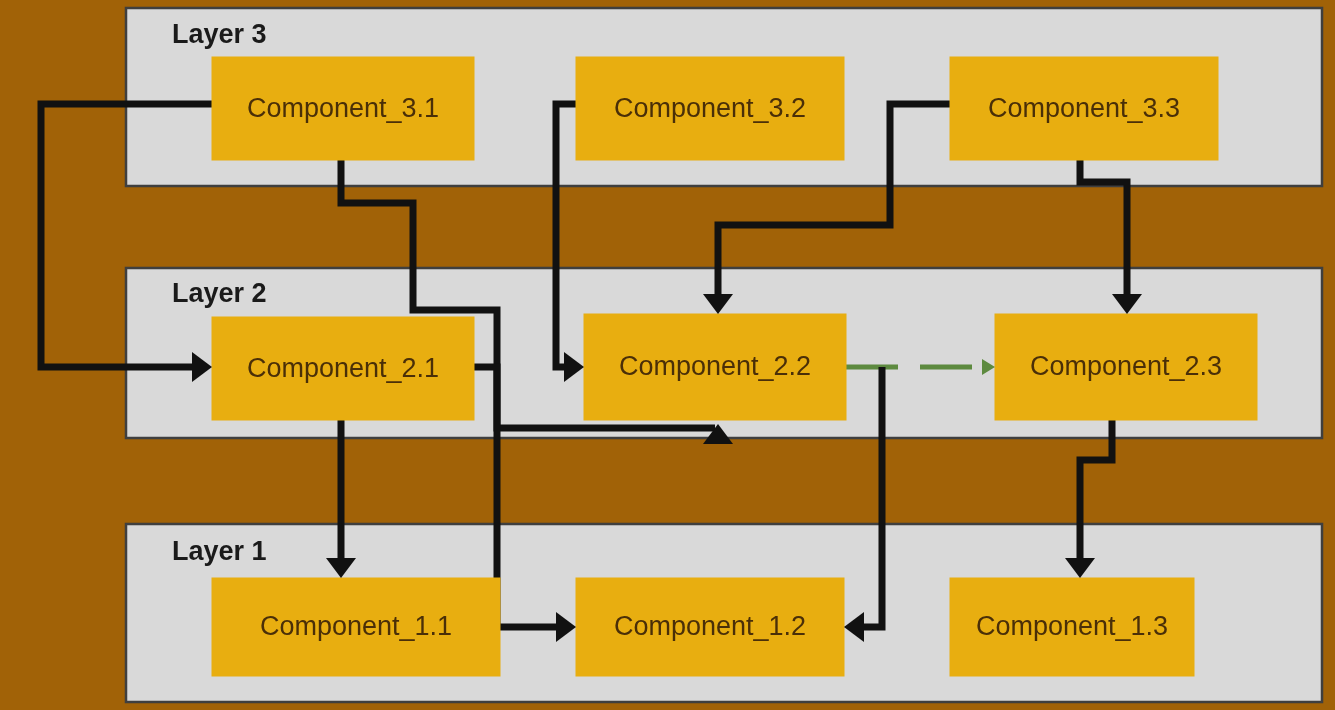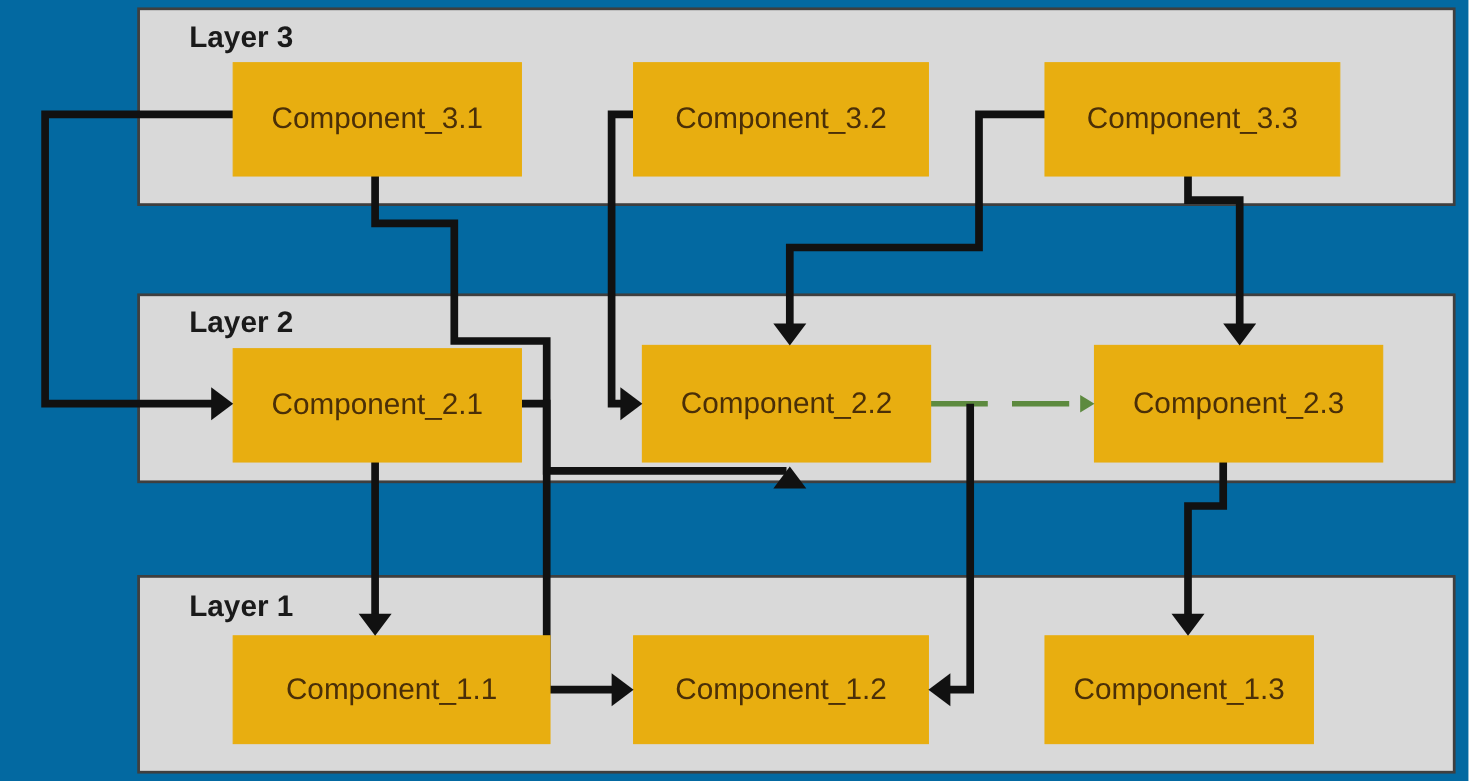--- a/index.html
+++ b/index.html
@@ -11,21 +11,21 @@
   body {
     width: 1335px;
     height: 710px;
     overflow: hidden;
     font-family: "Liberation Sans", sans-serif;
   }
   #diagram-root {
     position: relative;
     width: 1335px;
     height: 710px;
-    background: #0369a1;
+    background: #a16207;
   }
   svg#diagram-svg {
     display: block;
     width: 1335px;
     height: 710px;
   }
   .layer-rect {
     fill: #d9d9d9;
     stroke: #3f3f3f;
     stroke-width: 2.5;

